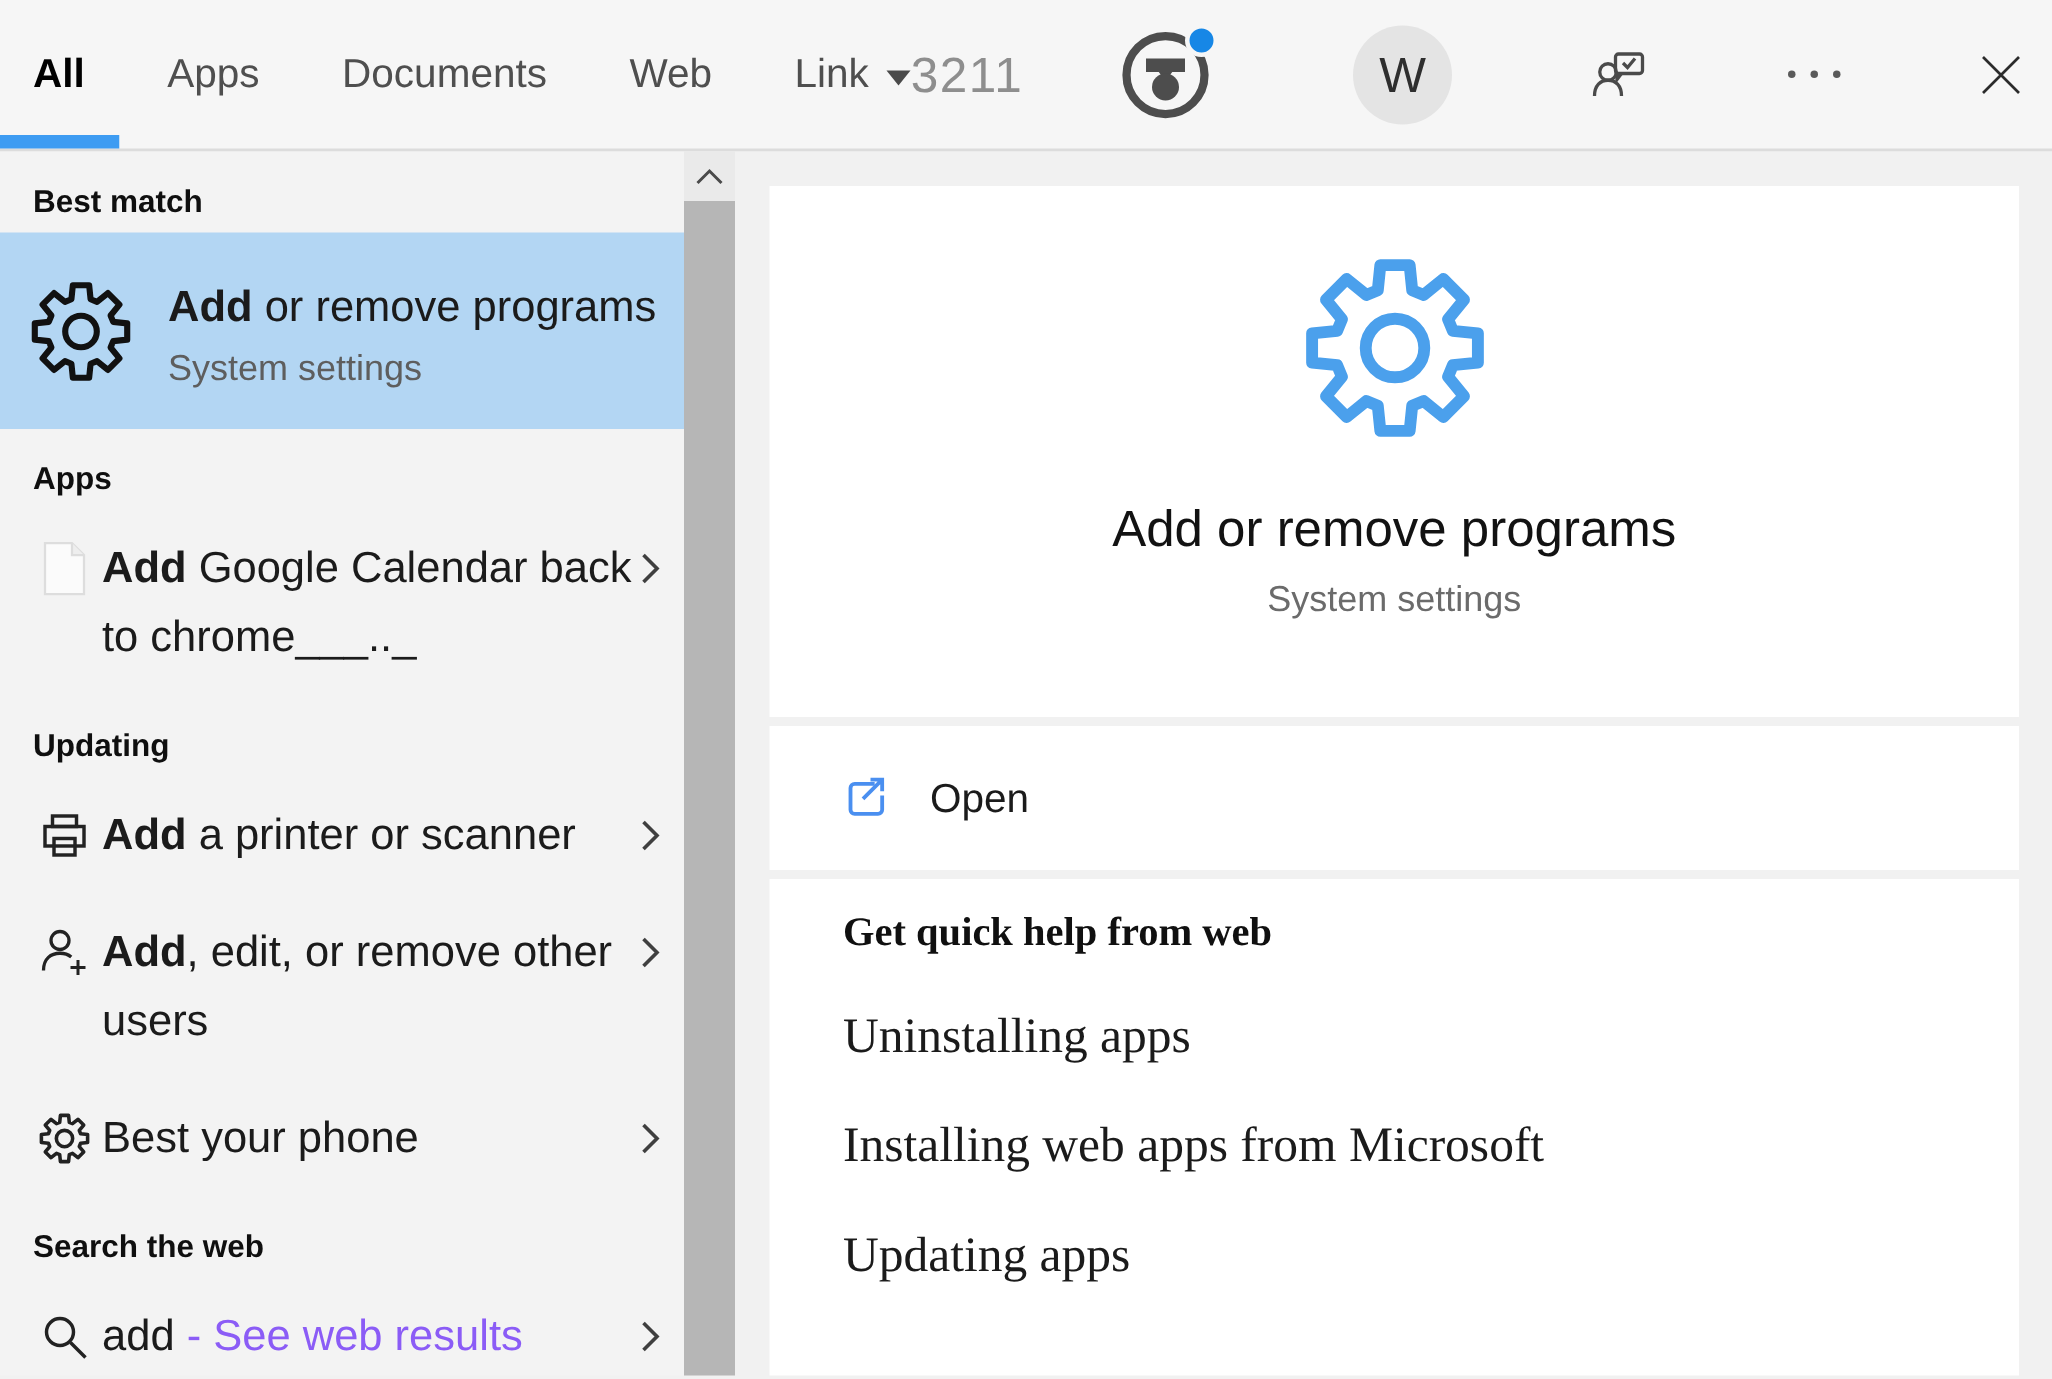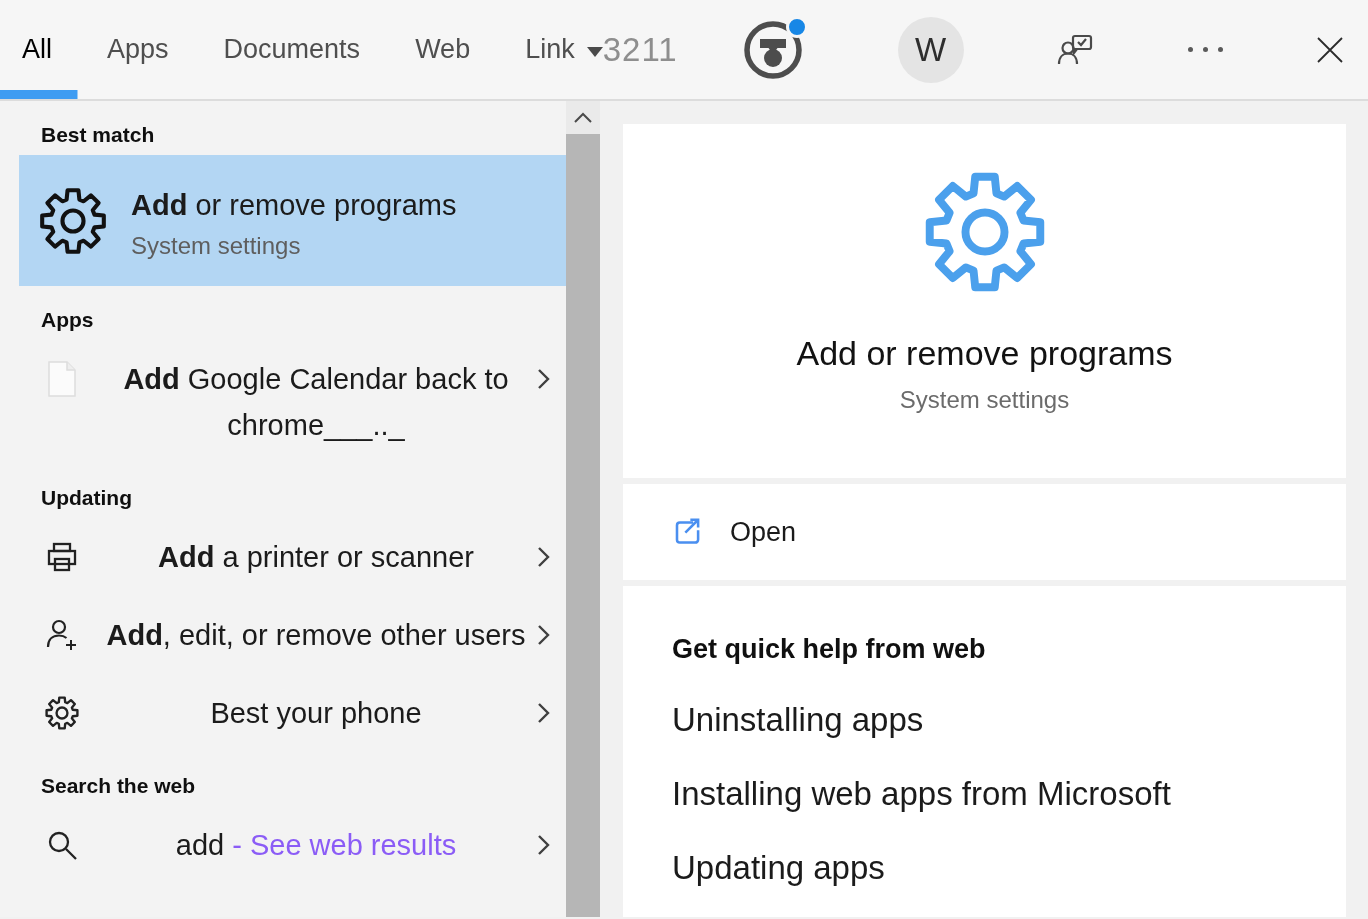--- a/index.html
+++ b/index.html
@@ -5,68 +5,68 @@
   * { margin:0; padding:0; box-sizing:border-box; }
   html,body { width:1368px; height:919px; overflow:hidden; }
   body { font-family:"Liberation Sans", sans-serif; background:#f1f1f1; color:#1b1b1b; }
 
   
   .topbar { height:101px; background:#f6f6f6; border-bottom:2px solid #dcdcdc;
             display:flex; justify-content:space-between; align-items:center; padding:0 46px 0 22px; }
   .tabs { display:flex; height:100%; align-items:center; gap:55px; }
   .tab { position:relative; height:100%; display:flex; align-items:center; gap:12px;
          font-size:27px; color:#4f4f4f; cursor:default; }
-  .tab.active { color:#000; font-weight:400; }
+  .tab.active { color:#000; font-weight:700; }
   .tab-underline { position:absolute; bottom:0; left:50%; transform:translateX(-50%);
                    width:81px; height:9px; background:#3e9cf2; }
   .caret-down { width:0; height:0; border-left:8px solid transparent; border-right:8px solid transparent;
                 border-top:10px solid #4a4a4a; margin-top:4px; }
   .topbar-right { display:flex; align-items:center;gap:44px; }
   .rewards-count { font-size:33px; color:#8e8e8e; letter-spacing:1px; }
   .rewards-icon { position:relative; width:62px; height:62px; margin-left:20px; }
   .rewards-badge { position:absolute; top:-3px; right:-4px; width:22px; height:22px;
                    border-radius:50%; background:#1787e6; border:3px solid #f6f6f6; }
   .avatar { width:66px; height:66px; margin-left:50px; border-radius:50%; background:#e4e4e4;
             display:flex; align-items:center; justify-content:center; font-size:33px; color:#2e2e2e; }
   .icon-btn { margin-left:48px; display:flex; align-items:center; }
   .dots { display:flex; gap:10px; }
   .dot { width:5px; height:5px; border-radius:50%; background:#5a5a5a; }
 
   
   .content { display:flex; height:816px; }
-  .left-panel { width:566px; background:#f3f3f3;padding-left:19px; }
+  .left-panel { width:456px; background:#f3f3f3; }
   .scrollbar { width:34px; display:flex; flex-direction:column; background:#f0f0f0; }
   .scroll-up { height:33px; background:#eaeaea; display:flex; align-items:center; justify-content:center; }
   .scroll-thumb { flex:1; background:#b6b6b6; }
 
   
   .section-header { font-size:21px; font-weight:700; color:#0f0f0f; margin:22px 24px 8px 22px; }
   .best-row { margin-top:8px; height:131px; background:#b3d6f3; display:flex; align-items:center;
               padding-left:20px; cursor:default; }
   .best-gear { width:68px; height:68px; flex:none; }
   .best-text { margin-left:24px; }
   .row-title { font-size:29px; color:#1b1b1b; line-height:46px; }
   .row-title b { font-weight:700; }
   .row-sub { font-size:24px; color:#5e5e5e; margin-top:4px; }
   .result-row { display:flex; align-items:flex-start; padding:16px 14px 16px 25px; cursor:default; }
   .row-icon { width:36px; height:46px; flex:none; display:flex; align-items:center; justify-content:center; }
-  .row-body { flex:1; margin-left:18px;text-align:center; }
+  .row-body { flex:1; margin-left:7px; }
   .gray-suffix { color:#8b5cf6; }
   .chevron { width:18px; height:46px; flex:none; display:flex; align-items:center; justify-content:center; }
 
   
   .right-panel { flex:1; background:#f1f1f1; padding:23px 22px 0 23px; display:flex; flex-direction:column; }
   .card { background:#ffffff; }
   .hero-card { height:354px; display:flex; flex-direction:column; align-items:center; }
   .hero-gear { width:122px; height:122px; margin-top:47px; }
   .hero-title { margin-top:41px; font-size:34px; color:#121212; }
   .hero-sub { margin-top:13px; font-size:24px; color:#6b6b6b; }
   .open-card { margin-top:6px; height:96px; display:flex; align-items:center; padding-left:49px; cursor:default; }
   .open-label { margin-left:28px; font-size:27px; color:#1b1b1b; }
-  .help-card { margin-top:6px; flex:1; padding:48px 40px 0 49px; }
+  .help-card { margin-top:6px; flex:1; padding:20px 40px 0 49px;font-family:Liberation Serif, serif; }
   .help-title { font-size:27px; font-weight:700; color:#101010; }
   .help-link { font-size:33px; color:#1b1b1b; margin-top:36px; cursor:default; }
 </style>
 </head>
 <body>
 
 <header class="topbar">
   <nav class="tabs">
     <div class="tab active">
       <span>All</span>

